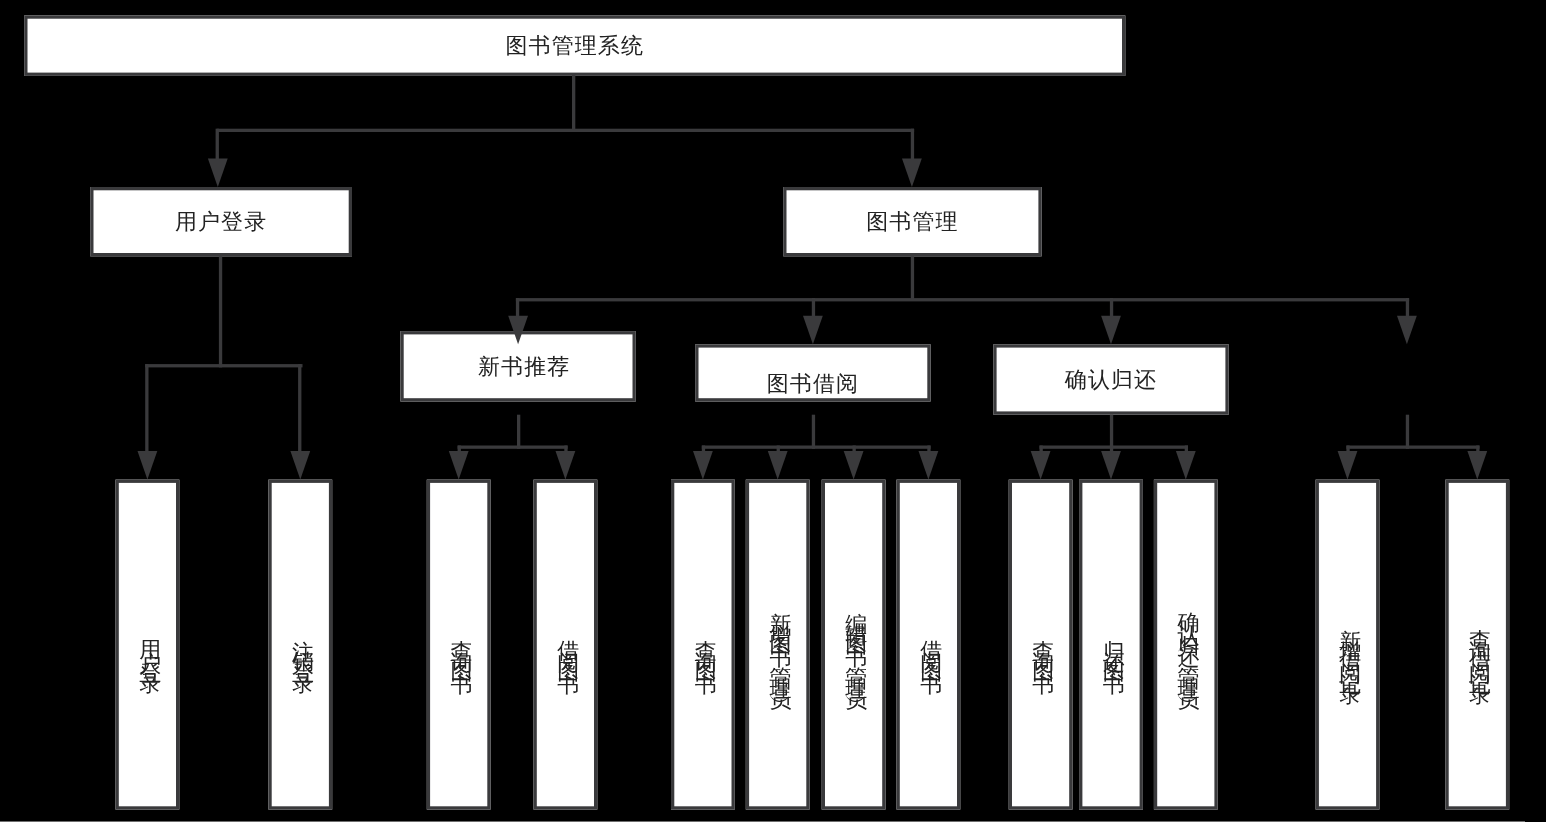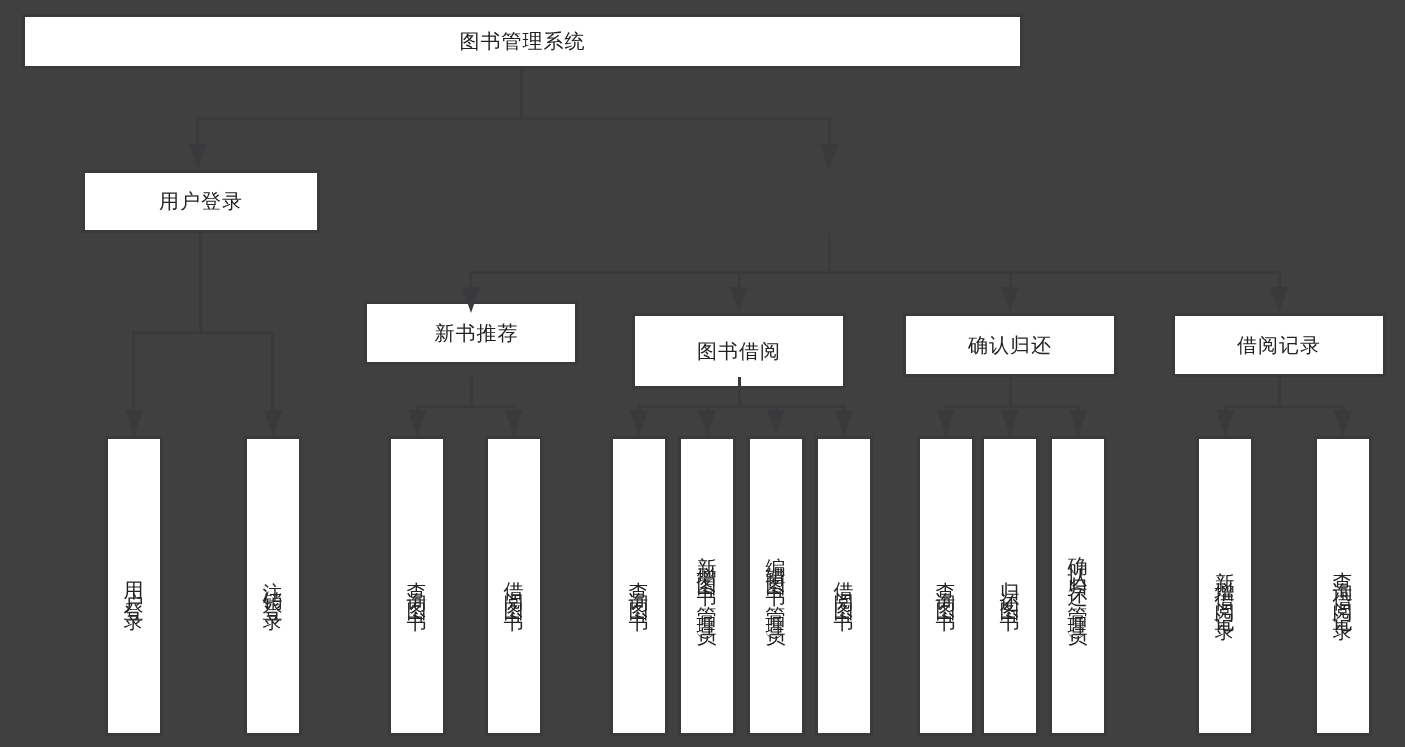--- a/index.html
+++ b/index.html
@@ -1,18 +1,18 @@
 <!DOCTYPE html>
 <html style="--line: #3a3a3c; --text: #222222; --background: #ffffff; --watermark: #a5a8ad;"><head>
 <meta charset="utf-8">
 <style>
   html,body { margin:0; padding:0; background:#ffffff; }
   #canvas {
-    position:relative; width:1405px; height:747px; background:#404040;
-    font-family:Liberation Serif, serif; overflow:hidden;
+    position:relative; width:1405px; height:747px; background:#000000;
+    font-family:Liberation Mono, monospace; overflow:hidden;
   }
   .box {
     position:absolute; box-sizing:border-box; background:#ffffff;
     border:3px solid var(--line,#3a3a3c);
     display:flex; align-items:center; justify-content:center;
   }
   .hlabel { font-size:20px; color:var(--text,#222222); letter-spacing:1px; white-space:nowrap; }
   .vtext {
     writing-mode:vertical-rl; text-orientation:mixed;
     font-size:20px; line-height:1.1; letter-spacing:10px;
@@ -26,21 +26,21 @@
   }
   .watermark {
     position:absolute; right:7px; bottom:2px; font-size:22px;
     color:var(--watermark,#a5a8ad); letter-spacing:1px; z-index:5;
   }
   
   .n-root   { left:22px;  top:14px;  width:1001px; height:55px; }
   .n-login  { left:82px;  top:170px; width:238px;  height:63px; }
   .n-mgmt   { left:712px; top:170px; width:235px;  height:63px; }
   .n-s0 { left:364px;  top:301px; width:214px; height:64px;padding-left:11px; }
-  .n-s1 { left:632px;  top:313px; width:214px; height:76px; }
+  .n-s1 { left:632px;  top:313px; width:214px; height:52px;align-items:flex-end; }
   .n-s2 { left:903px;  top:313px; width:214px; height:64px; }
   .n-s3 { left:1172px; top:313px; width:214px; height:64px; }
   .leaf { top:436px; width:58px; height:300px; }
   .lf0  { left:105px; }  .lf1  { left:244px; }
   .lf2  { left:388px; }  .lf3  { left:485px; }
   .lf4  { left:610px; }  .lf5  { left:678px; }
   .lf6  { left:747px; }  .lf7  { left:815px; }
   .lf8  { left:917px; }  .lf9  { left:981px; }  .lf10 { left:1049px; }
   .lf11 { left:1196px; } .lf12 { left:1314px; }
 </style>
@@ -49,32 +49,32 @@
 
 <div id="canvas">
 
   <div class="box n-root">
     <span class="hlabel">图书管理系统</span>
   </div>
 
   <div class="box n-login">
     <span class="hlabel">用户登录</span>
   </div>
+  <div class="box n-mgmt">
+    <span class="hlabel">图书管理</span>
+  </div>
 
   <div class="box n-s0">
     <span class="hlabel">新书推荐</span>
   </div>
   <div class="box n-s1">
     <span class="hlabel">图书借阅</span>
   </div>
   <div class="box n-s2">
     <span class="hlabel">确认归还</span>
-  </div>
-  <div class="box n-s3">
-    <span class="hlabel">借阅记录</span>
   </div>
 
   <div class="box leaf lf0">
     <span class="vtext">用户登录</span>
   </div>
   <div class="box leaf lf1">
     <span class="vtext">注销登录</span>
   </div>
   <div class="box leaf lf2">
     <span class="vtext">查询图书</span>

